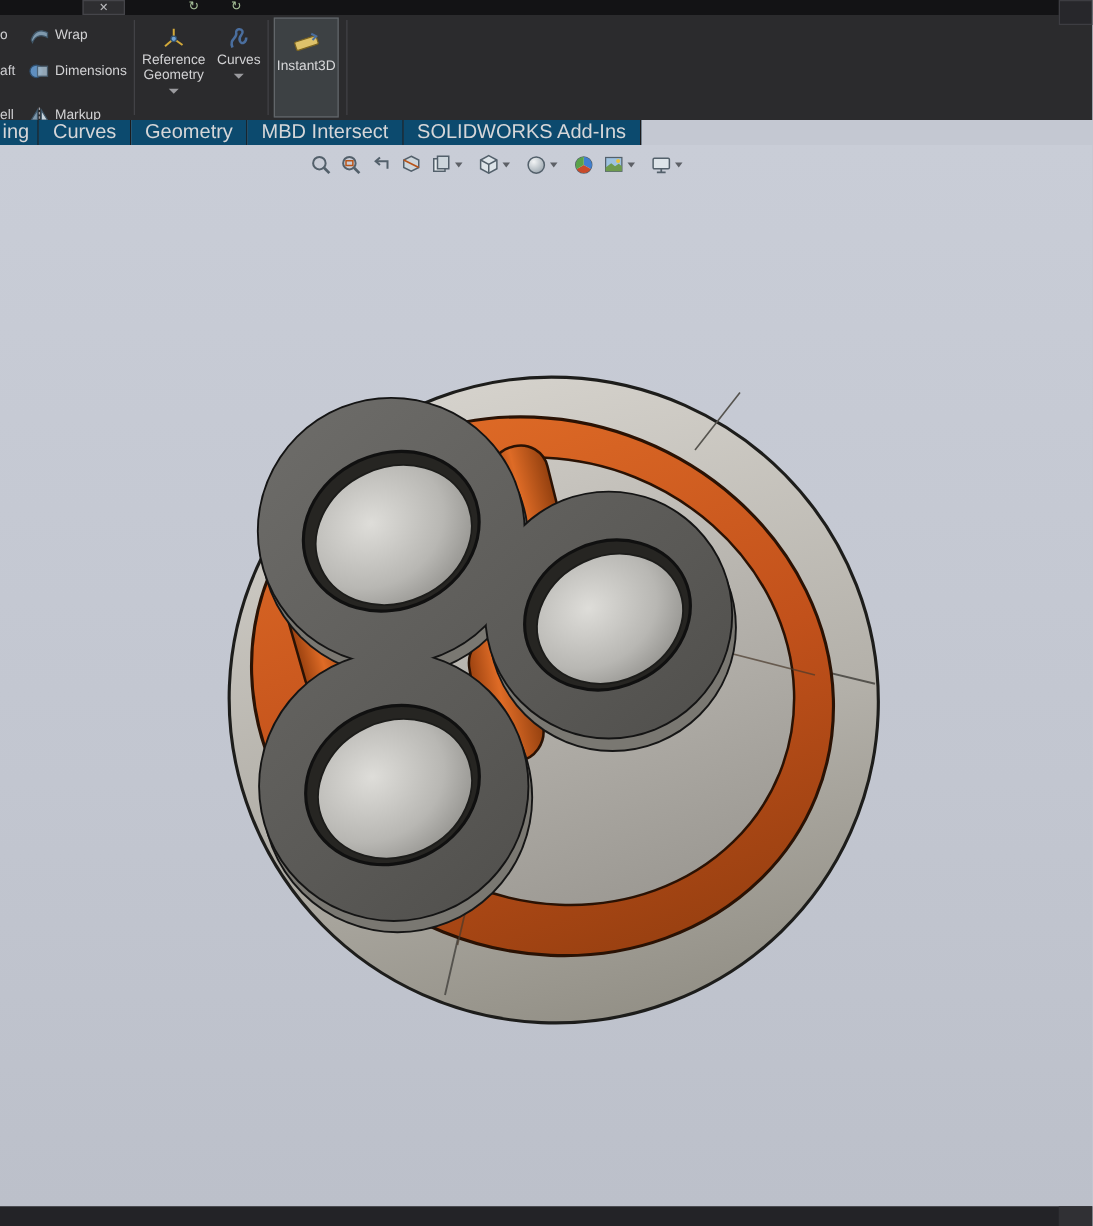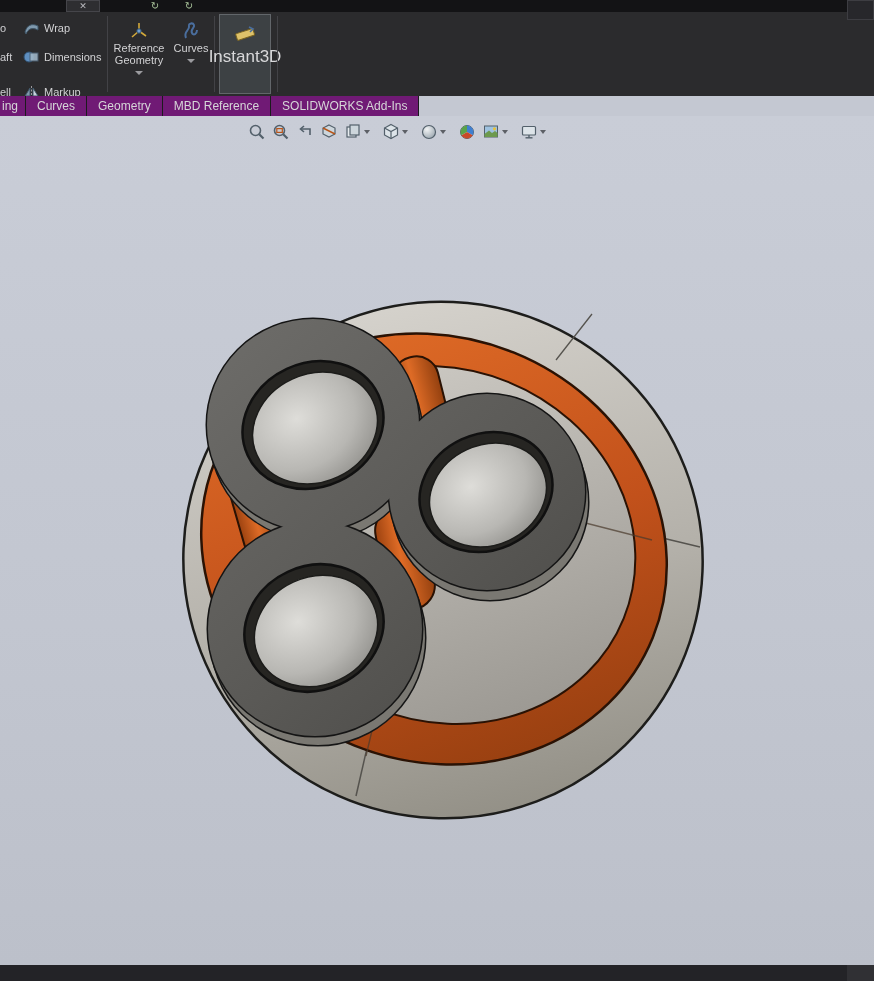--- a/index.html
+++ b/index.html
@@ -17,26 +17,26 @@
   .ribbon{position:absolute;left:0;top:12px;width:874px;height:84px;background:#2b2b2d}
   .rb-sep{position:absolute;top:4px;width:1px;height:76px;background:#424246}
   .rb-row{position:absolute;left:0;height:22px;display:flex;align-items:center;color:#d2d2d4;font-size:11px}
   .rb-cut{display:inline-block;width:17px;overflow:hidden;white-space:nowrap;color:#cfcfd2}
   .rb-ric{display:inline-flex;width:17px;height:16px;margin:0 4px 0 6px}
   .rb-lbl{white-space:nowrap}
   .big-btn{position:absolute;top:2px;height:80px;display:flex;flex-direction:column;align-items:center;color:#d2d2d4;font-size:11px}
   .big-btn .bicon{margin-top:6px;height:22px;display:flex;align-items:center}
   .big-btn .bl{line-height:12px;text-align:left}
   .caret-d{width:0;height:0;border-left:4px solid transparent;border-right:4px solid transparent;border-top:4px solid #9b9b9f;margin-top:5px}
-  .instant{position:absolute;left:219px;top:2px;width:52px;height:80px;background:#3d4144;border:1px solid #62666a;display:flex;flex-direction:column;align-items:center;color:#d8d8da;font-size:17px}
+  .instant{position:absolute;left:219px;top:2px;width:52px;height:80px;background:#3d4144;border:1px solid #62666a;display:flex;flex-direction:column;align-items:center;color:#d8d8da;font-size:11px}
   .instant .bicon{margin-top:8px;height:24px}
 
   
   .tabrow{position:absolute;left:0;top:96px;height:20px;display:flex}
-  .tab{height:20px;background:#701a75;border-right:1px solid #1b1b1d;color:#d6d6d8;font-size:12px;line-height:20px;padding:0 11px;white-space:nowrap}
+  .tab{height:20px;background:#0c4a6e;border-right:1px solid #1b1b1d;color:#d6d6d8;font-size:16px;line-height:20px;padding:0 11px;white-space:nowrap}
   .tab.cut{padding:0 7px 0 2px}
 
   
   .viewport{position:absolute;left:0;top:116px;width:874px;height:849px;background:linear-gradient(180deg,#c9cdd7 0%,#c2c6d0 60%,#bcc0ca 100%);overflow:hidden}
   .hud{position:absolute;left:246px;top:6px;display:flex;align-items:center}
   .hitem{display:flex;align-items:center;padding:1px 2px;margin-right:2px;border-radius:2px}
   .hgap{width:6px}
   .caret{width:0;height:0;border-left:3.5px solid transparent;border-right:3.5px solid transparent;border-top:4px solid #5d6066;margin-left:2px}
   .model-svg{position:absolute;left:0;top:0}
 
@@ -127,21 +127,21 @@
       <span class="bl">Instant3D</span>
     </div>
 
     <div class="rb-sep" style="left:277px"></div>
   </div>
 
   <div class="tabrow">
     <div class="tab cut">ing</div>
     <div class="tab">Curves</div>
     <div class="tab">Geometry</div>
-    <div class="tab">MBD Reference</div>
+    <div class="tab">MBD Intersect</div>
     <div class="tab">SOLIDWORKS Add-Ins</div>
   </div>
 
   <div class="viewport">
 
     <div class="hud">
       <span class="hitem">
         <svg width="18" height="18" viewBox="0 0 18 18">
             <circle cx="7.5" cy="7.5" r="5" fill="none" stroke="#53606b" stroke-width="1.6"></circle>
             <line x1="11.2" y1="11.2" x2="15.5" y2="15.5" stroke="#53606b" stroke-width="2.2"></line>

